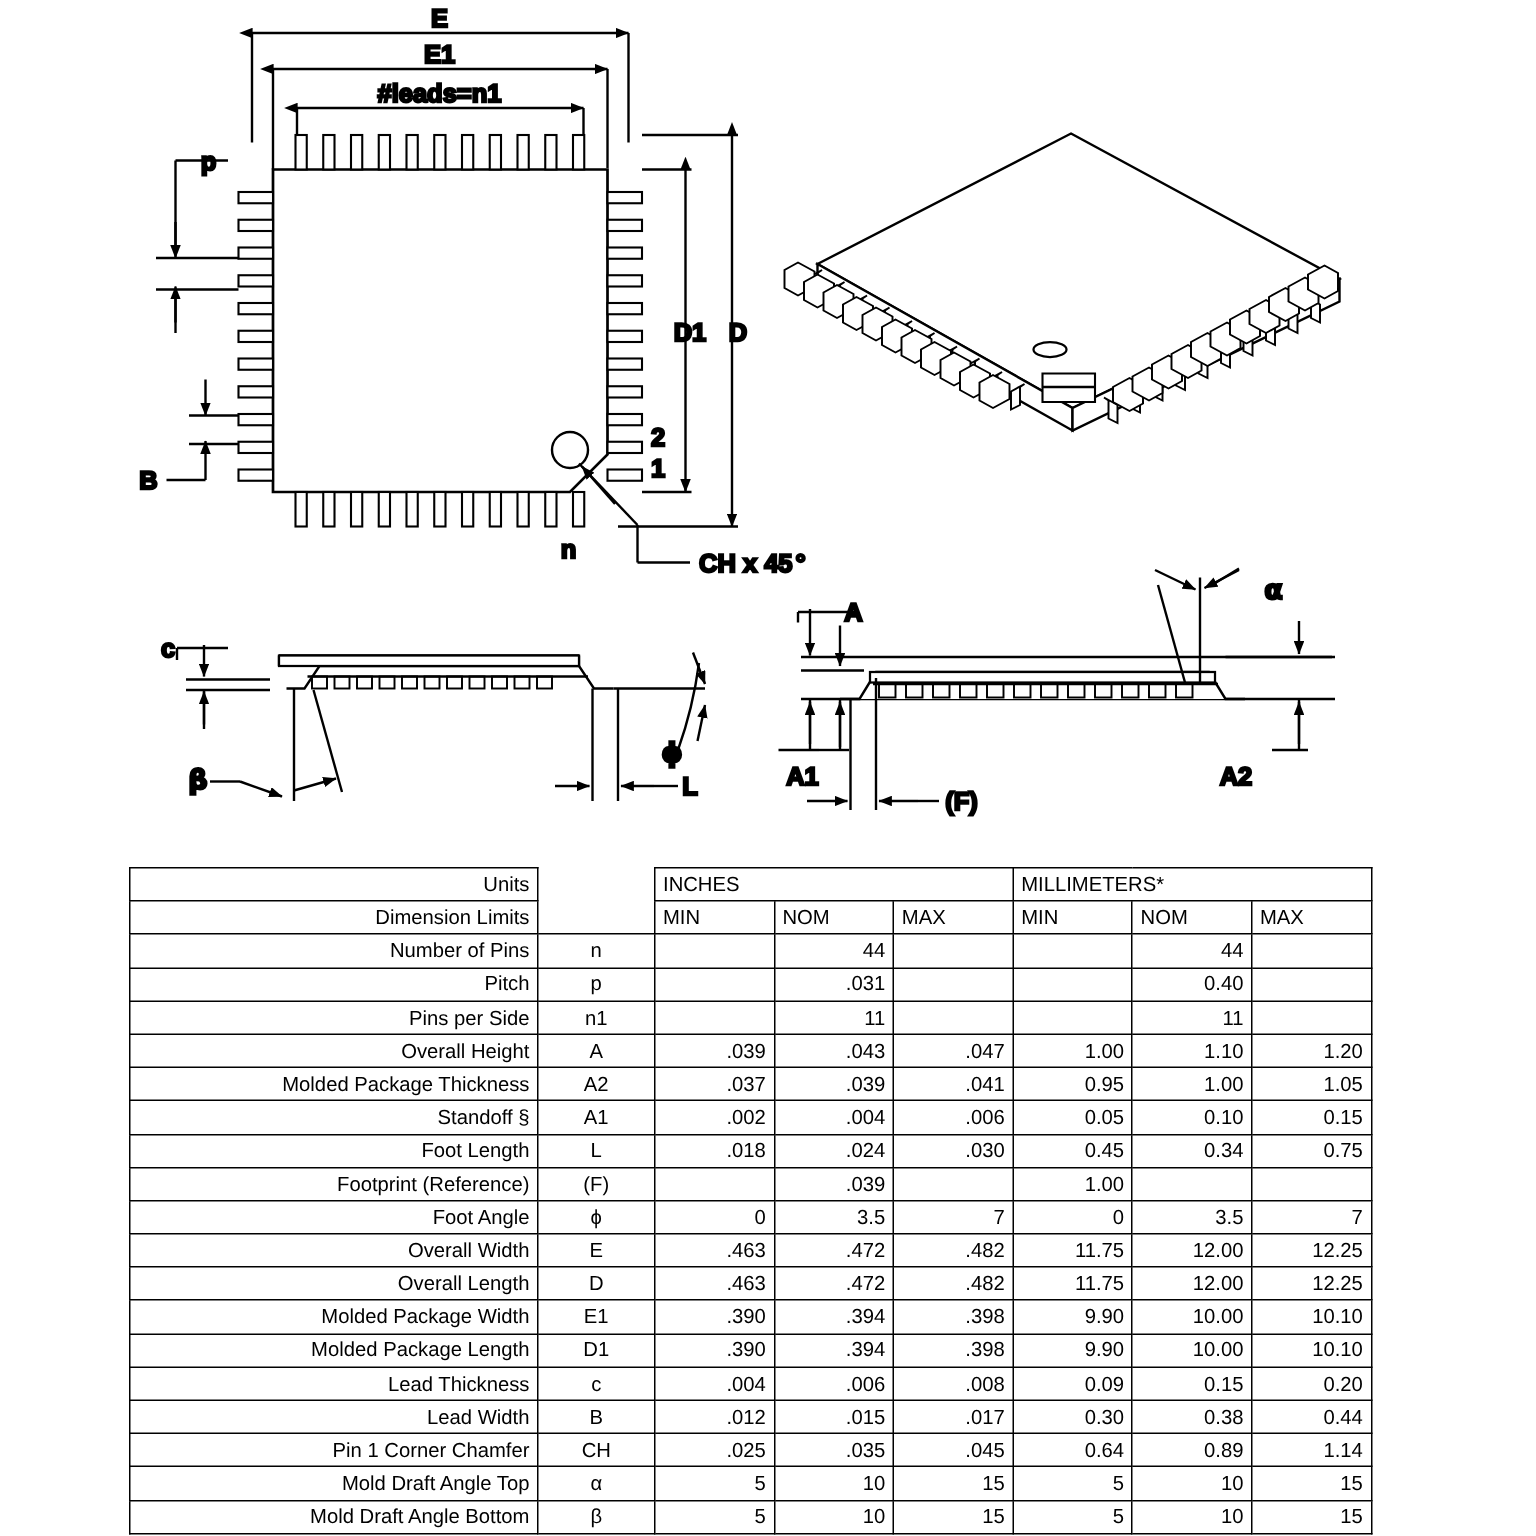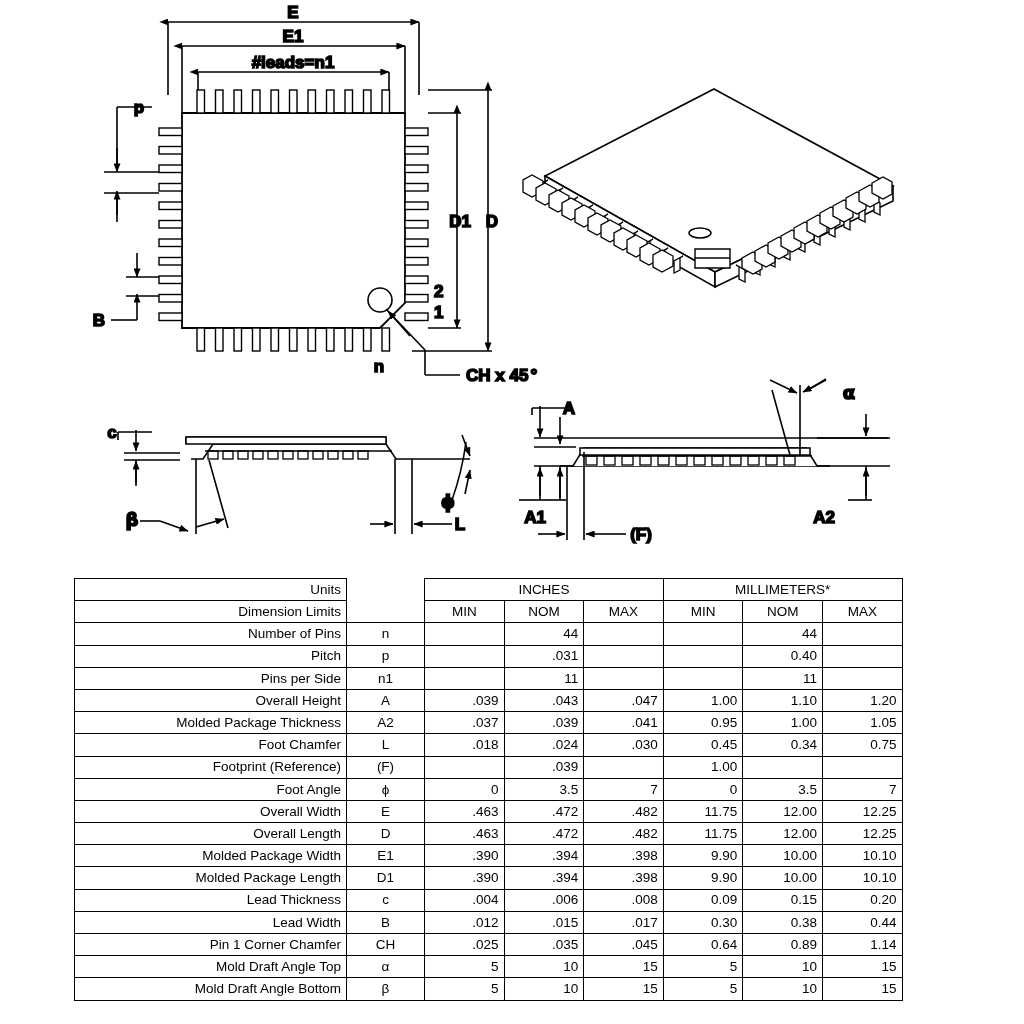--- a/index.html
+++ b/index.html
@@ -12,21 +12,21 @@
     overflow:hidden;
   }
   #sheet{position:absolute;left:0;top:0;width:1024px;height:1024px;}
   svg{display:block;}
   .dimtext{font-family:"Liberation Sans","DejaVu Sans",sans-serif;font-weight:bold;font-size:17px;fill:#000;}
   .greek{font-family:"DejaVu Sans",sans-serif;font-weight:bold;font-size:18px;fill:#000;}
 
   
   #spec-table-wrap{
     position:absolute;
-    left:74px;top:578px;
+    left:86px;top:578px;
     width:828px;
   }
   table.spec{
     border-collapse:collapse;
     width:828px;
     table-layout:fixed;
     font-size:13.5px;
     line-height:1;
   }
   table.spec td{
@@ -34,21 +34,21 @@
     height:21.2px;
     padding:0 5px;
     white-space:nowrap;
     overflow:hidden;
     font-family:"Liberation Sans","DejaVu Sans",sans-serif;
   }
   td.lbl{text-align:right;}
   td.lbl-r{text-align:right;}
   td.sym{text-align:center;}
   td.num{text-align:right;}
-  td.ctr{text-align:center;}
+  td.ctr{text-align:left;}
   .c-desc{width:272px;}
   .c-sym{width:78px;}
   .c-v{width:79.6px;}
 </style>
 </head>
 <body>
 
 <div id="sheet">
 
 <svg width="1024" height="578" viewBox="0 0 1024 578">
@@ -443,21 +443,31 @@
             <td class="lbl">Molded Package Thickness</td>
             <td class="sym">A2</td>
             <td class="num">.037</td>
             <td class="num">.039</td>
             <td class="num">.041</td>
             <td class="num">0.95</td>
             <td class="num">1.00</td>
             <td class="num">1.05</td>
           </tr>
           <tr>
-            <td class="lbl">Foot Chamfer</td>
+            <td class="lbl">Standoff   §</td>
+            <td class="sym">A1</td>
+            <td class="num">.002</td>
+            <td class="num">.004</td>
+            <td class="num">.006</td>
+            <td class="num">0.05</td>
+            <td class="num">0.10</td>
+            <td class="num">0.15</td>
+          </tr>
+          <tr>
+            <td class="lbl">Foot Length</td>
             <td class="sym">L</td>
             <td class="num">.018</td>
             <td class="num">.024</td>
             <td class="num">.030</td>
             <td class="num">0.45</td>
             <td class="num">0.34</td>
             <td class="num">0.75</td>
           </tr>
           <tr>
             <td class="lbl">Footprint (Reference)</td>

